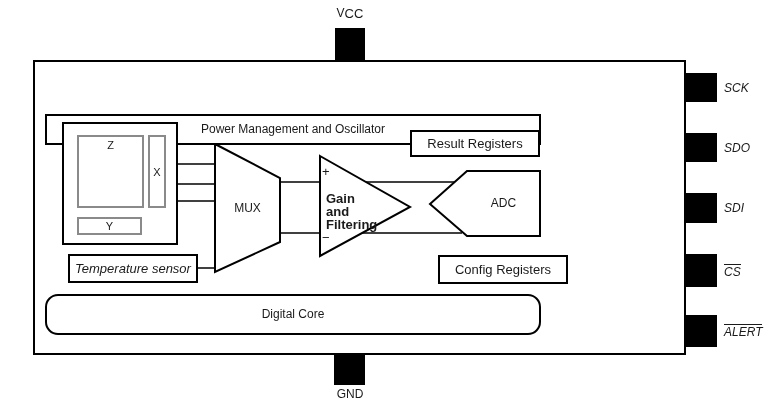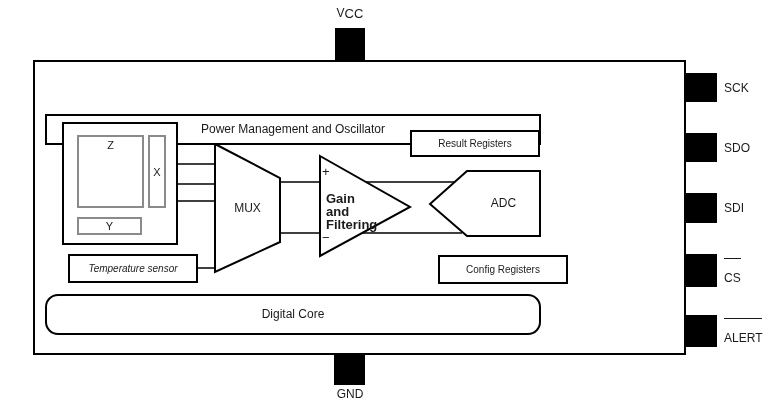--- a/index.html
+++ b/index.html
@@ -6,26 +6,26 @@
   #stage{
     position:relative;width:783px;height:402px;background:#ffffff;
     font-family:"Liberation Sans",sans-serif;color:#1a1a1a;overflow:hidden;
   }
   .abs{position:absolute;box-sizing:border-box;}
   .box{
     position:absolute;box-sizing:border-box;border:2px solid #000;background:#fff;
     display:flex;align-items:center;justify-content:center;text-align:center;
     font-size:12px;line-height:13px;
   }
-  .box.thin{font-size:10px;}
+  .box.thin{font-size:13px;}
   .lbl{position:absolute;box-sizing:border-box;display:flex;align-items:center;
        justify-content:center;text-align:center;font-size:12px;}
-  .lbl.left{justify-content:flex-start;text-align:left;}
+  .lbl.left{justify-content:flex-start;text-align:left;font-style:italic;}
   .pin{position:absolute;background:#000;}
-  .ovl{border-top:1.5px solid #1a1a1a;padding-top:14px;display:inline-block;line-height:11px;}
+  .ovl{border-top:1.5px solid #1a1a1a;padding-top:2px;display:inline-block;line-height:11px;}
   .sub{font-size:13px;vertical-align:-3px;letter-spacing:0;}
   svg{position:absolute;left:0;top:0;}
   .gaintext{position:absolute;font-size:13px;line-height:13px;text-align:left;font-weight:bold;}
   .sign{position:absolute;font-size:13px;line-height:13px;}
 </style>
 </head>
 <body>
 
 <div id="stage">
 

